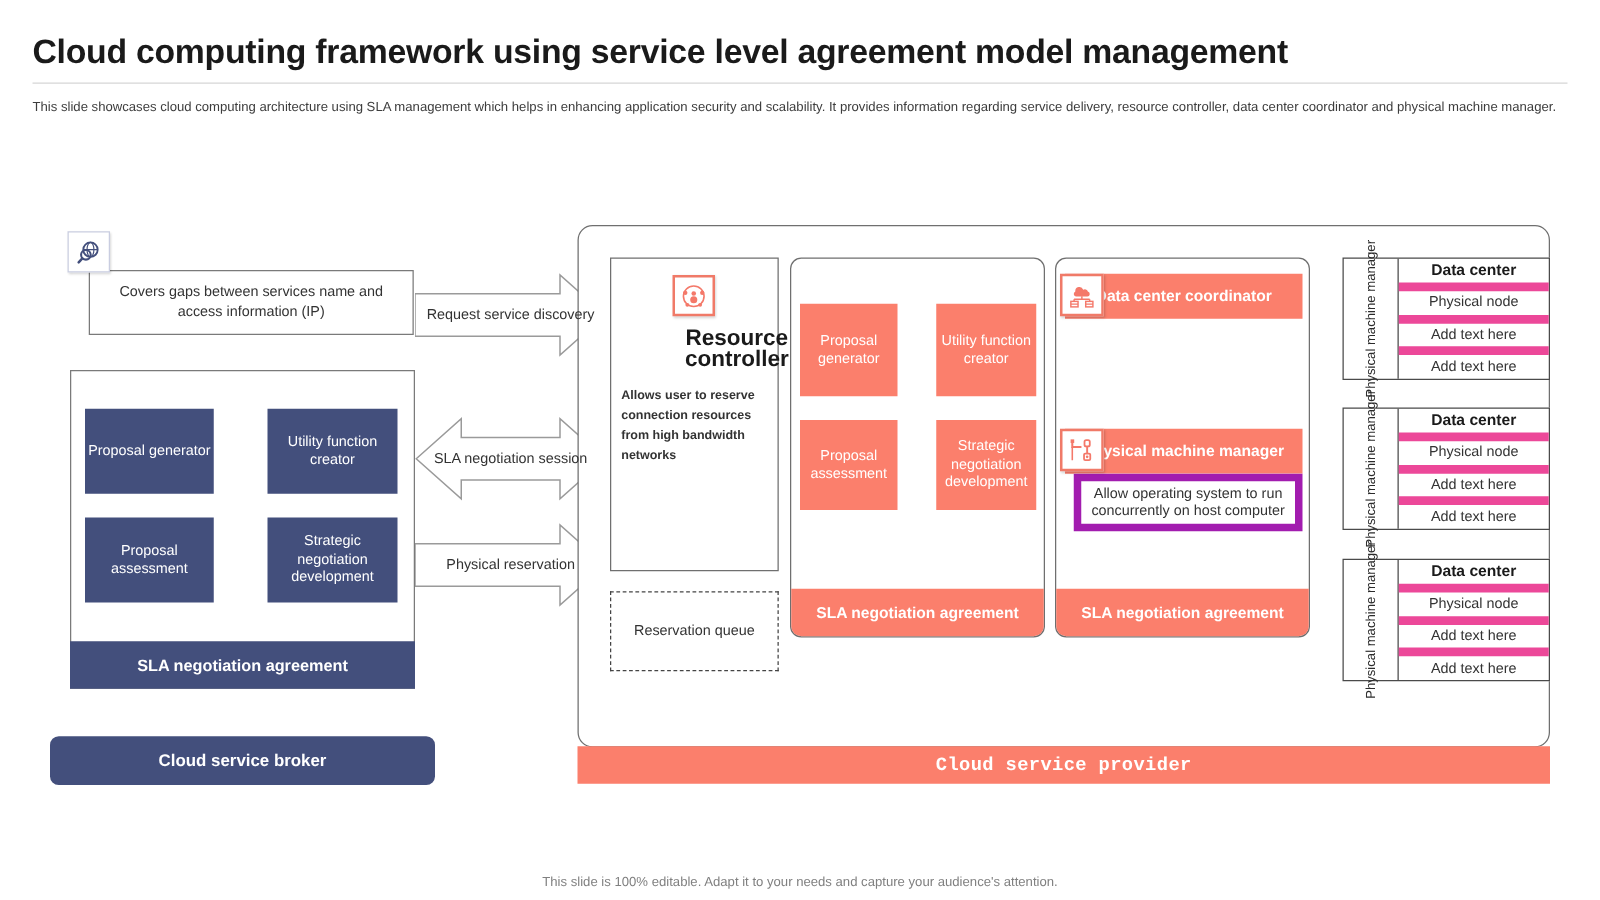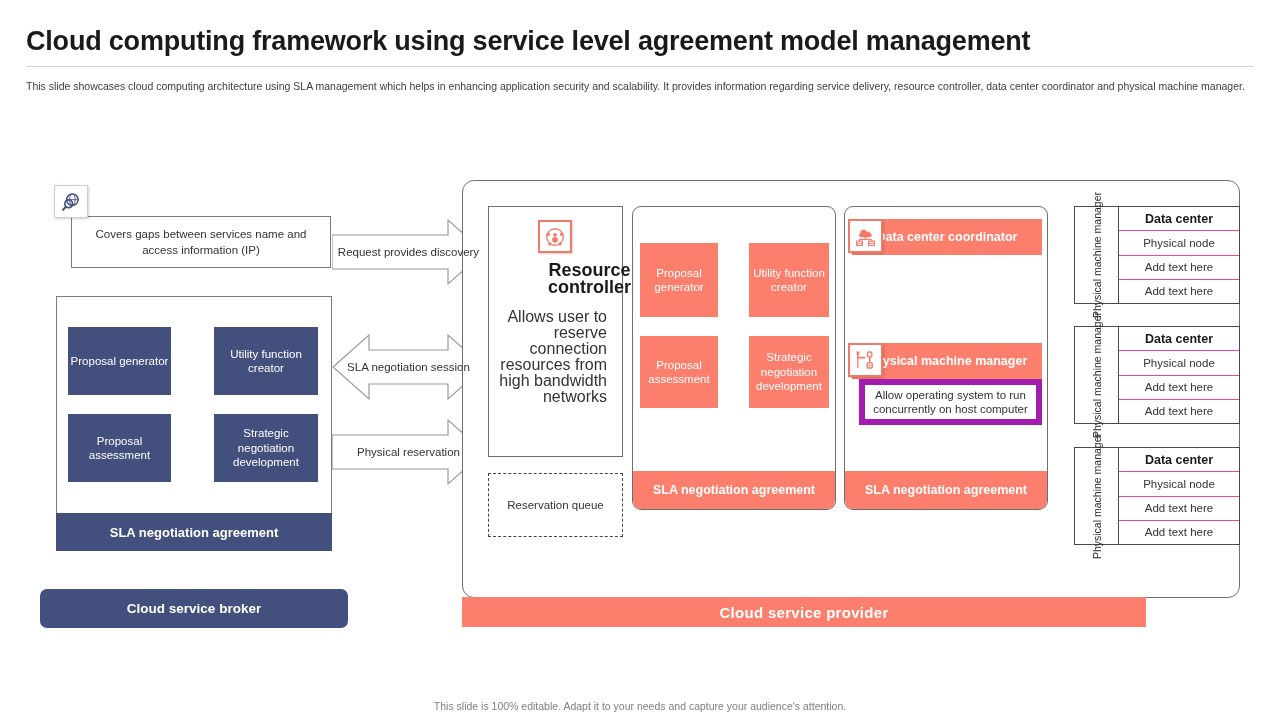--- a/index.html
+++ b/index.html
@@ -81,41 +81,41 @@
   #arrow-request-service-discovery{left:332px;top:218px;width:153px;height:68px;}
   #arrow-sla-negotiation-session{left:332px;top:333px;width:153px;height:68px;}
   #arrow-request-reservation{left:332px;top:418px;width:153px;height:68px;}
 
   
   #provider-container{
     left:462px;top:180px;width:778px;height:418px;
     background:#fff;border:1px solid #6f6f6f;border-radius:12px;
   }
   #cloud-service-provider{
-    left:462px;top:597px;width:684px;height:30px;
-    font-size:15px;font-weight:700;letter-spacing:.3px;
+    left:462px;top:597px;width:778px;height:30px;
+    font-size:15px;font-weight:700;letter-spacing:.3px;font-family:Liberation Mono, monospace;
   }
 
   
   #resource-controller-card{
     left:488px;top:206px;width:135px;height:251px;
     background:#fff;border:1px solid #6f6f6f;
   }
   #resource-controller-icon{
     left:538px;top:220px;width:34px;height:33px;background:#fff;
     border:2px solid #f07a68;box-shadow:1px 1px 2px rgba(0,0,0,.18);
     display:flex;align-items:center;justify-content:center;
   }
   #resource-controller-title{
     left:488px;top:260px;width:159px;height:38px;
     font-size:18px;font-weight:700;color:#1a1a1a;line-height:17px;margin-left:22px;
   }
   #resource-controller-desc{
     left:497px;top:309px;width:110px;
-    font-size:16px;line-height:16px;color:#333;text-align:right;
+    font-size:10px;line-height:16px;color:#333;text-align:left;font-weight:bold;
   }
   #reservation-queue{
     left:488px;top:473px;width:135px;height:64px;
     background:#fff;border:1px dashed #444;
     font-size:11.5px;color:#333;
   }
 
   
   #mid-sla-card{
     left:632px;top:206px;width:204px;height:304px;
@@ -176,21 +176,21 @@
     border-right:1px solid #4a4a4a;box-sizing:border-box;
   }
   .dc-side span{
     writing-mode:vertical-rl;transform:rotate(180deg);
     font-size:10.5px;line-height:12px;color:#2b2b2b;text-align:center;
     white-space:nowrap;
   }
   .dc-rows{flex:1;display:flex;flex-direction:column;}
   .dc-rows div{
     flex:1;display:flex;align-items:center;justify-content:center;
-    font-size:11.5px;color:#333;border-bottom:1px solid #ec4899;box-sizing:border-box;
+    font-size:11.5px;color:#333;border-bottom:7px solid #ec4899;box-sizing:border-box;
   }
   .dc-rows div:last-child{border-bottom:none;}
   .dc-rows div.dc-head{font-weight:700;font-size:12.5px;color:#1a1a1a;}
   #dc-group-1{left:1074px;top:206px;width:166px;height:98px;}
   #dc-group-2{left:1074px;top:326px;width:166px;height:98px;}
   #dc-group-3{left:1074px;top:447px;width:166px;height:98px;}
 
   
   #connectors{position:absolute;left:0;top:0;width:1280px;height:720px;pointer-events:none;}
 </style>
@@ -264,21 +264,21 @@
   </div>
 
   <div class="box ctr navy" id="cloud-service-broker">
     <span>Cloud service broker</span>
   </div>
 
   <div class="arrowshape" id="arrow-request-service-discovery">
     <svg width="153" height="68" viewBox="0 0 153 68">
       <path d="M0,17 L116,17 L116,2 L152,34 L116,66 L116,51 L0,51 Z" fill="#ffffff" stroke="#9a9a9a" stroke-width="1.2"></path>
     </svg>
-    <span>Request provides  discovery</span>
+    <span>Request service  discovery</span>
   </div>
 
   <div class="arrowshape" id="arrow-sla-negotiation-session">
     <svg width="153" height="68" viewBox="0 0 153 68">
       <path d="M1,34 L37,2 L37,17 L116,17 L116,2 L152,34 L116,66 L116,51 L37,51 L37,66 Z" fill="#ffffff" stroke="#9a9a9a" stroke-width="1.2"></path>
     </svg>
     <span>SLA negotiation session</span>
   </div>
 
   <div class="arrowshape" id="arrow-request-reservation">

